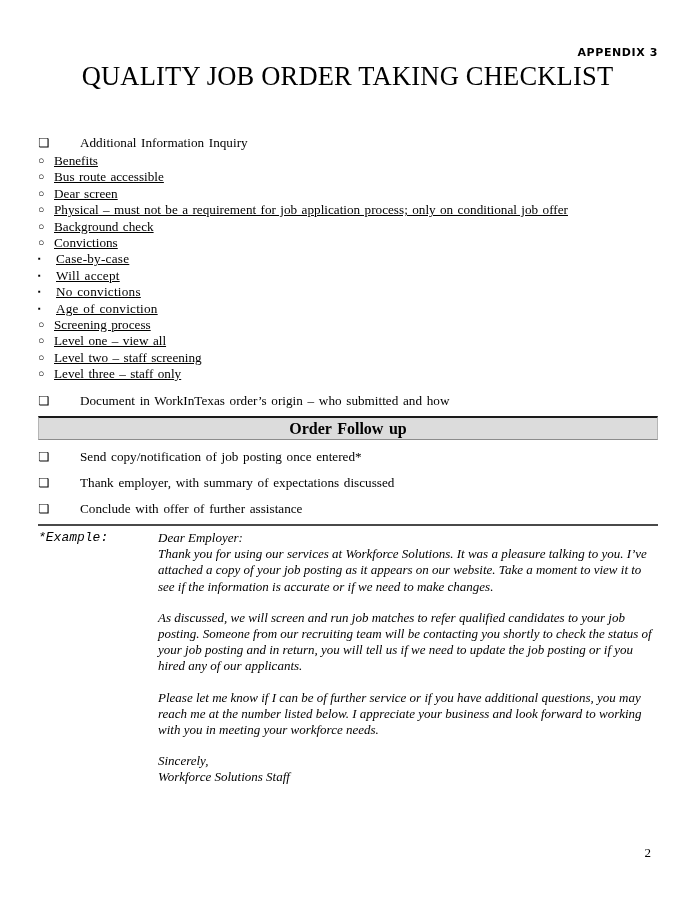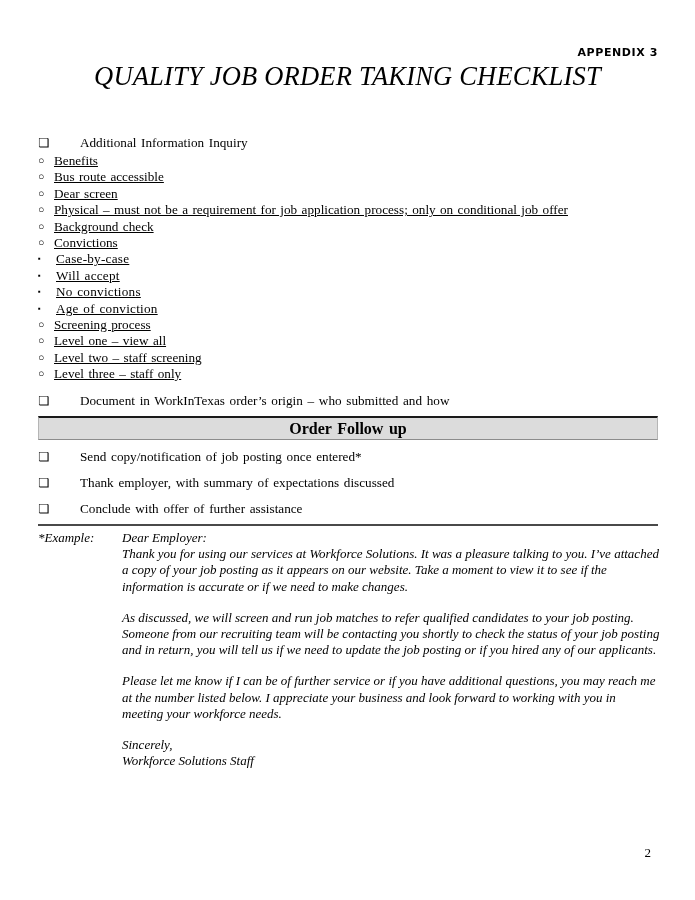--- a/index.html
+++ b/index.html
@@ -40,21 +40,20 @@
   .doc-title {
     position: absolute;
     top: 53px;
     left: 0;
     width: 695px;
     text-align: center;
     font-size: 26.5px;
     font-weight: normal;
     letter-spacing: 0.2px;
     white-space: nowrap;
-    font-style: italic;
   }
 
   
   .body-area {
     position: absolute;
     top: 126px;
     left: 38px;
     width: 620px;
   }
 
@@ -155,23 +154,25 @@
     align-items: flex-start;
     font-style: italic;
     font-size: 13px;
     line-height: 16.2px;
   }
   .example .ex-label {
     flex: 0 0 84px;
     width: 84px;
     font-style: italic;
     font-weight: normal;
+    font-family: Liberation Mono, monospace;
   }
   .example .ex-body {
     flex: 1 1 auto;
+    margin-left: 36px;
   }
   .example .ex-body p {
     margin: 0 0 15px 0;
     text-align: left;
   }
   .example .ex-body p.tight { margin-bottom: 0; }
   .example .ex-body p.greet { margin-bottom: 0; }
 
   
   .page-number {

